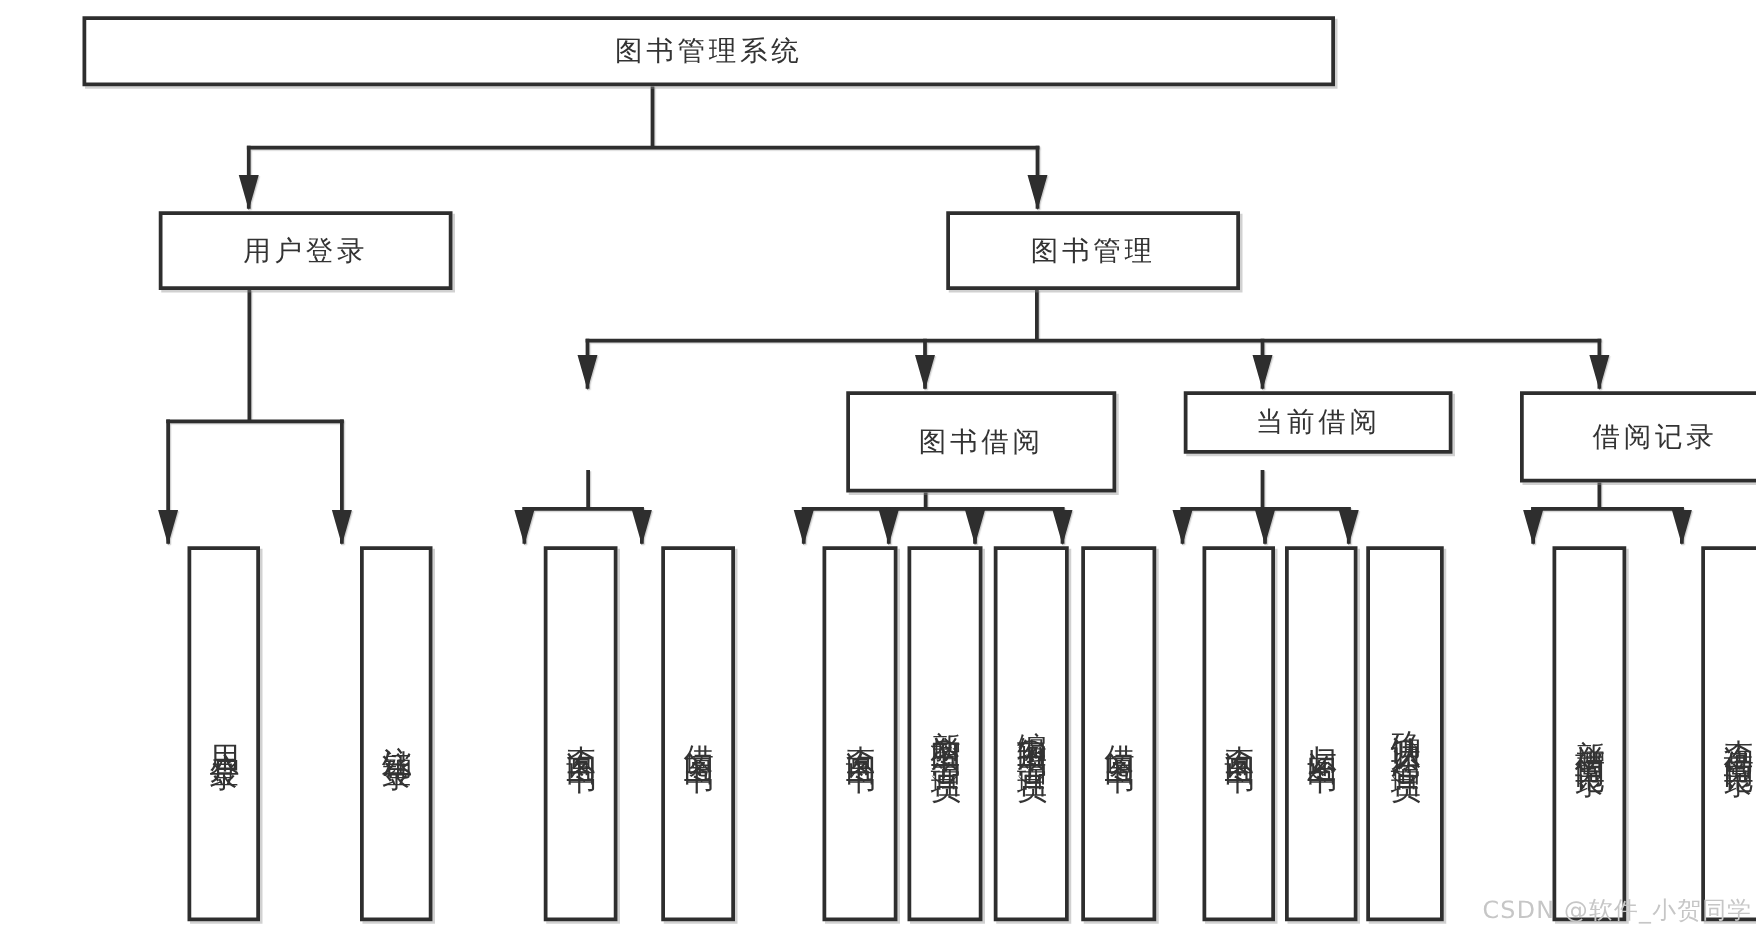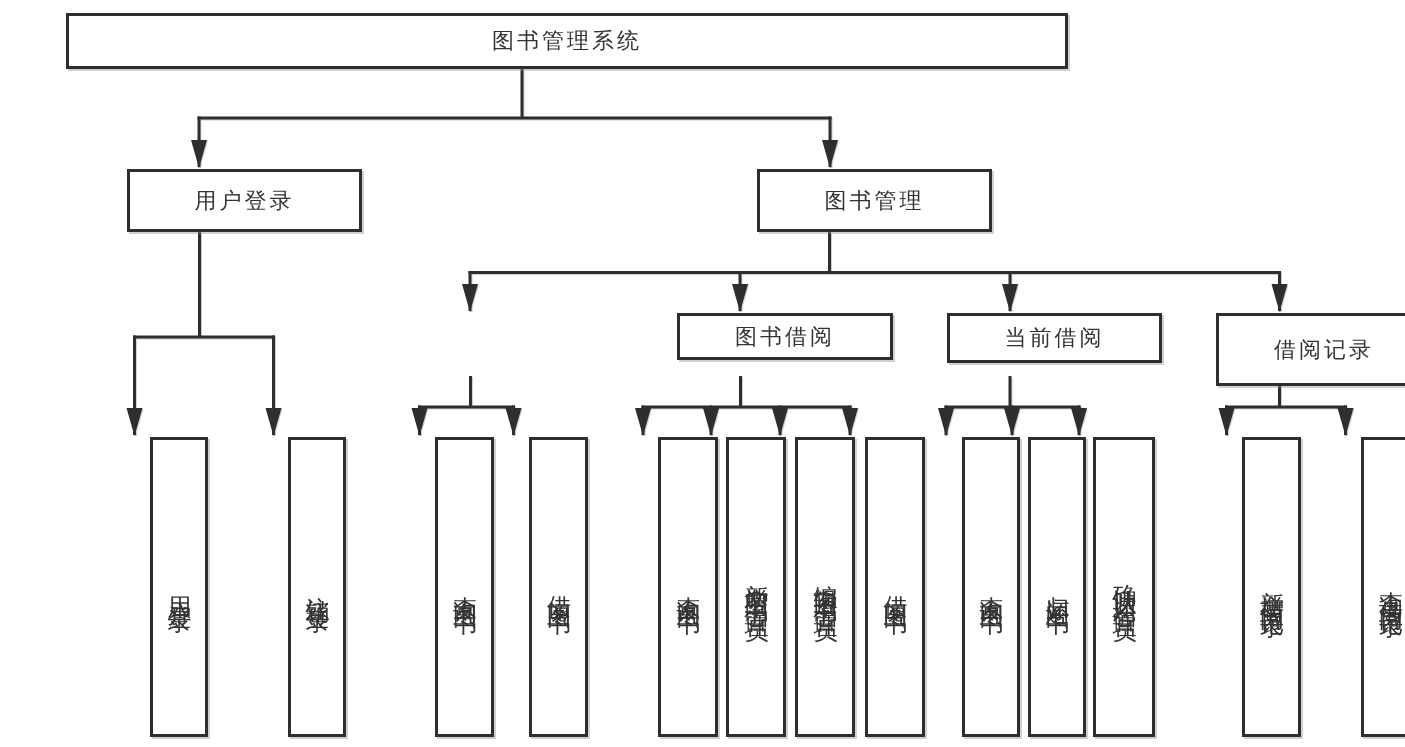--- a/index.html
+++ b/index.html
@@ -92,21 +92,21 @@
     <line x1="1225" y1="407" x2="1347" y2="407"></line>
     <line x1="1226.5" y1="405.5" x2="1226.5" y2="435" marker-end="url(#arrow)"></line>
     <line x1="1345.5" y1="405.5" x2="1345.5" y2="435" marker-end="url(#arrow)"></line>
   </svg>
 
   <div class="node hbox" style="left:21px;top:13px;width:1002px;height:56px">图书管理系统</div>
 
   <div class="node hbox" style="left:82px;top:169px;width:235px;height:63px">用户登录</div>
   <div class="node hbox" style="left:712px;top:169px;width:235px;height:63px">图书管理</div>
 
-  <div class="node hbox" style="left:632px;top:313px;width:216px;height:47px">图书借阅</div>
+  <div class="node hbox" style="left:632px;top:313px;width:216px;height:81px">图书借阅</div>
   <div class="node hbox" style="left:902px;top:313px;width:215px;height:50px">当前借阅</div>
   <div class="node hbox" style="left:1171px;top:313px;width:216px;height:73px">借阅记录</div>
 
   <div class="node vbox" style="left:105px;top:437px;width:58px;height:300px">
     <span class="vtext">用户登录</span>
   </div>
   <div class="node vbox" style="left:243px;top:437px;width:58px;height:300px">
     <span class="vtext">注销登录</span>
   </div>
 
@@ -140,14 +140,15 @@
     <span class="vtext">确认归还（管理员）</span>
   </div>
 
   <div class="node vbox" style="left:1197px;top:437px;width:59px;height:300px">
     <span class="vtext">新增借阅记录</span>
   </div>
   <div class="node vbox" style="left:1316px;top:437px;width:59px;height:300px">
     <span class="vtext">查询借阅记录</span>
   </div>
 
+  <div class="watermark">CSDN @软件_小贺同学</div>
 
 </div>
 
 </body></html>

